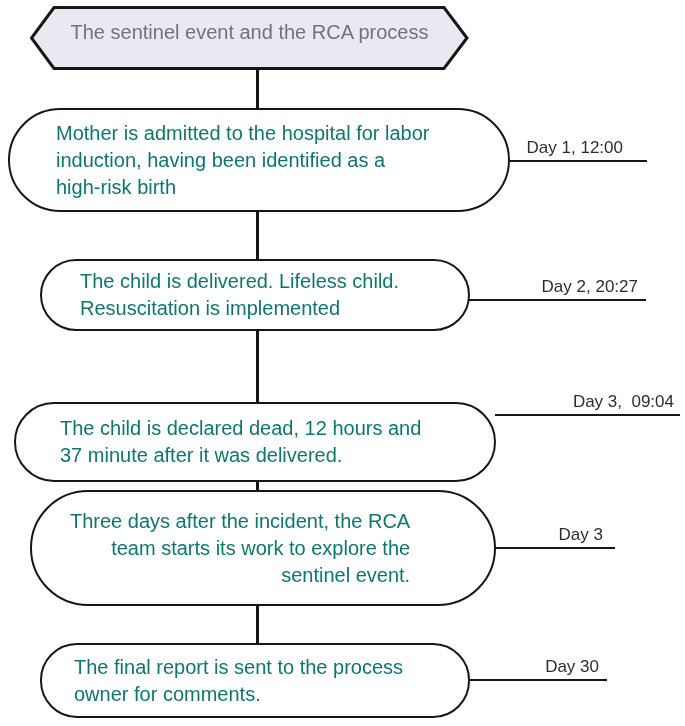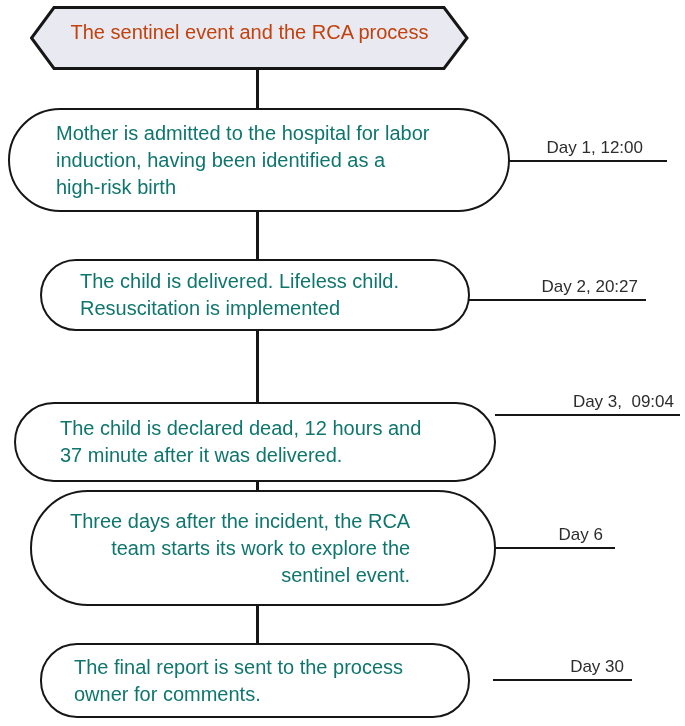--- a/index.html
+++ b/index.html
@@ -38,21 +38,21 @@
   .hex-wrap svg { display: block; }
   .hex-title {
     position: absolute;
     left: 0; top: 0;
     width: 439px;
     height: 52px;
     display: flex;
     align-items: center;
     justify-content: center;
     font-size: 20px;
-    color: #c2410c;
+    color: #737373;
     z-index: 3;
   }
   
   .step-box {
     position: absolute;
     box-sizing: border-box;
     background: #ffffff;
     border: 2.5px solid #161616;
     z-index: 2;
     display: flex;
@@ -74,25 +74,25 @@
     border-bottom: 2.5px solid #161616;
     display: flex;
     align-items: flex-end;
     justify-content: flex-end;
     font-size: 17px;
     color: #2d2d2d;
     white-space: pre;
     padding-bottom: 2px;
     z-index: 1;
   }
-  #callout-0 { left: 508px; top: 132px; width: 159px; height: 30px; padding-right: 24px; }
+  #callout-0 { left: 488px; top: 132px; width: 159px; height: 30px; padding-right: 24px; }
   #callout-1 { left: 468px; top: 271px; width: 178px; height: 30px; padding-right: 8px; }
   #callout-2 { left: 495px; top: 386px; width: 185px; height: 30px; padding-right: 6px; }
   #callout-3 { left: 495px; top: 519px; width: 120px; height: 30px; padding-right: 12px; }
-  #callout-4 { left: 493px; top: 651px; width: 139px; height: 30px; padding-right: 8px; }
+  #callout-4 { left: 468px; top: 651px; width: 139px; height: 30px; padding-right: 8px; }
 </style>
 </head>
 <body>
 
 <div class="stage">
 
   <div class="v-connector"></div>
 
   <div class="hex-wrap">
     <svg width="439" height="64" viewBox="0 0 439 64">
@@ -110,16 +110,16 @@
 37 minute after it was delivered.</div>
   <div class="step-box" id="box-3">Three days after the incident, the RCA
 team starts its work to explore the
 sentinel event.</div>
   <div class="step-box" id="box-4">The final report is sent to the process
 owner for comments.</div>
 
   <div class="callout" id="callout-0">Day 1, 12:00</div>
   <div class="callout" id="callout-1">Day 2, 20:27</div>
   <div class="callout" id="callout-2">Day 3,  09:04</div>
-  <div class="callout" id="callout-3">Day 6</div>
+  <div class="callout" id="callout-3">Day 3</div>
   <div class="callout" id="callout-4">Day 30</div>
 
 </div>
 
 </body></html>

